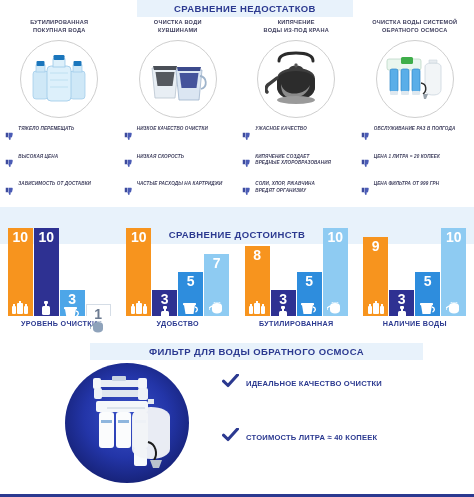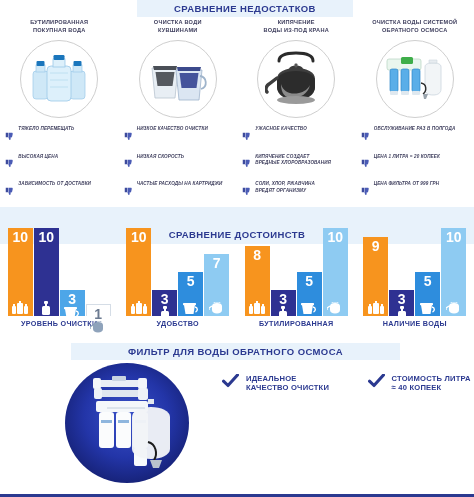--- a/index.html
+++ b/index.html
@@ -19,21 +19,21 @@
     background:#e8f2fb;
     text-align:center;
     font-size:9.5px;
     font-weight:bold;
     letter-spacing:.4px;
     color:#2b3990;
     padding:4px 0 3px;
   }
   .band.sec1{position:absolute;left:137px;top:0;width:200px;padding:3px 8px 3px;}
   .band.sec2{position:absolute;left:0;top:207px;width:474px;padding:22px 0 4px;}
-  .band.sec3{position:absolute;left:71px;top:343px;width:305px;padding:3px 12px 3px;}
+  .band.sec3{position:absolute;left:90px;top:343px;width:333px;padding:3px 0 3px;}
 
   
   .cols{
     position:absolute;top:16px;left:0;width:474px;height:190px;
     display:flex;
   }
   .col{
     width:118.5px;
     display:flex;flex-direction:column;align-items:center;
     box-sizing:border-box;
@@ -103,21 +103,21 @@
   
   .bottom{
     position:absolute;top:358px;left:0;width:474px;height:139px;
   }
   .ro-circle{
     position:absolute;left:52px;top:4px;
     width:150px;height:122px;
   }
   .checks{
     position:absolute;left:222px;top:16px;
-    display:flex;flex-direction:row;gap:36px;
+    display:flex;flex-direction:column;gap:36px;
   }
   .crow{display:flex;align-items:center;gap:7px;}
   .ctext{
     font-size:7.6px;font-weight:bold;color:#2b3990;letter-spacing:.2px;
   }
   .footer-rule{
     position:absolute;left:0;bottom:0;width:474px;height:3px;background:#2b3990;
   }
 </style>
 </head>

